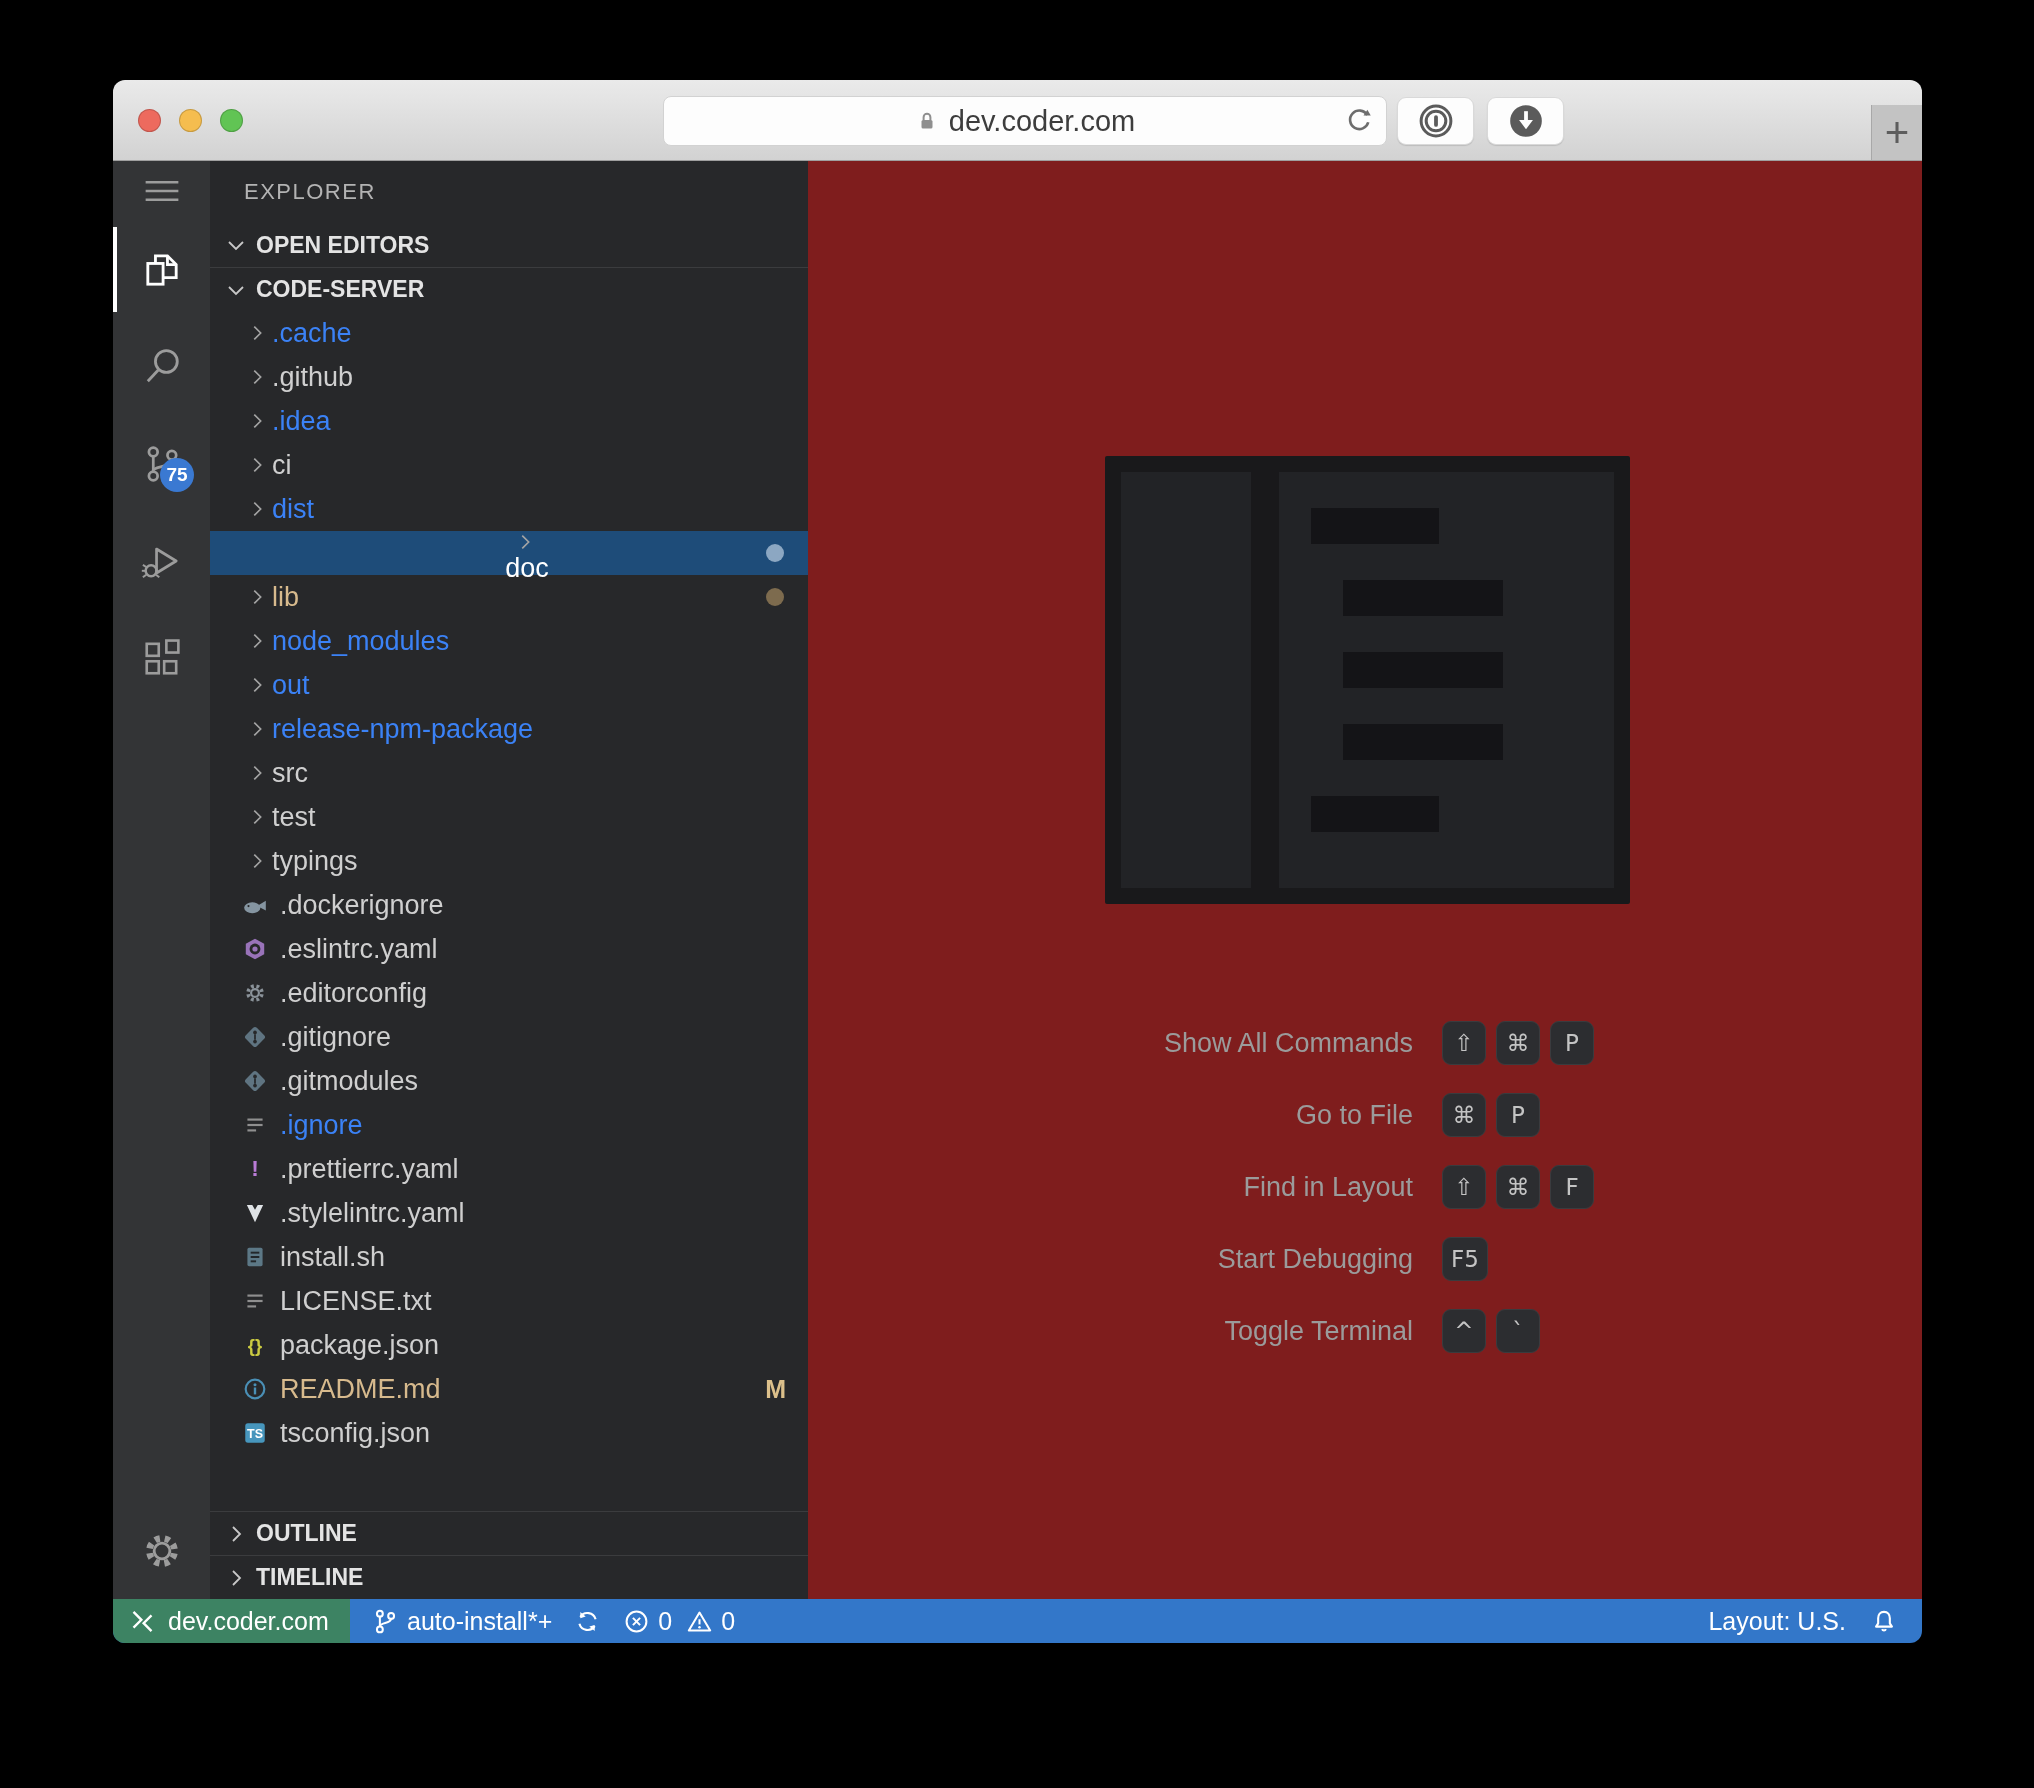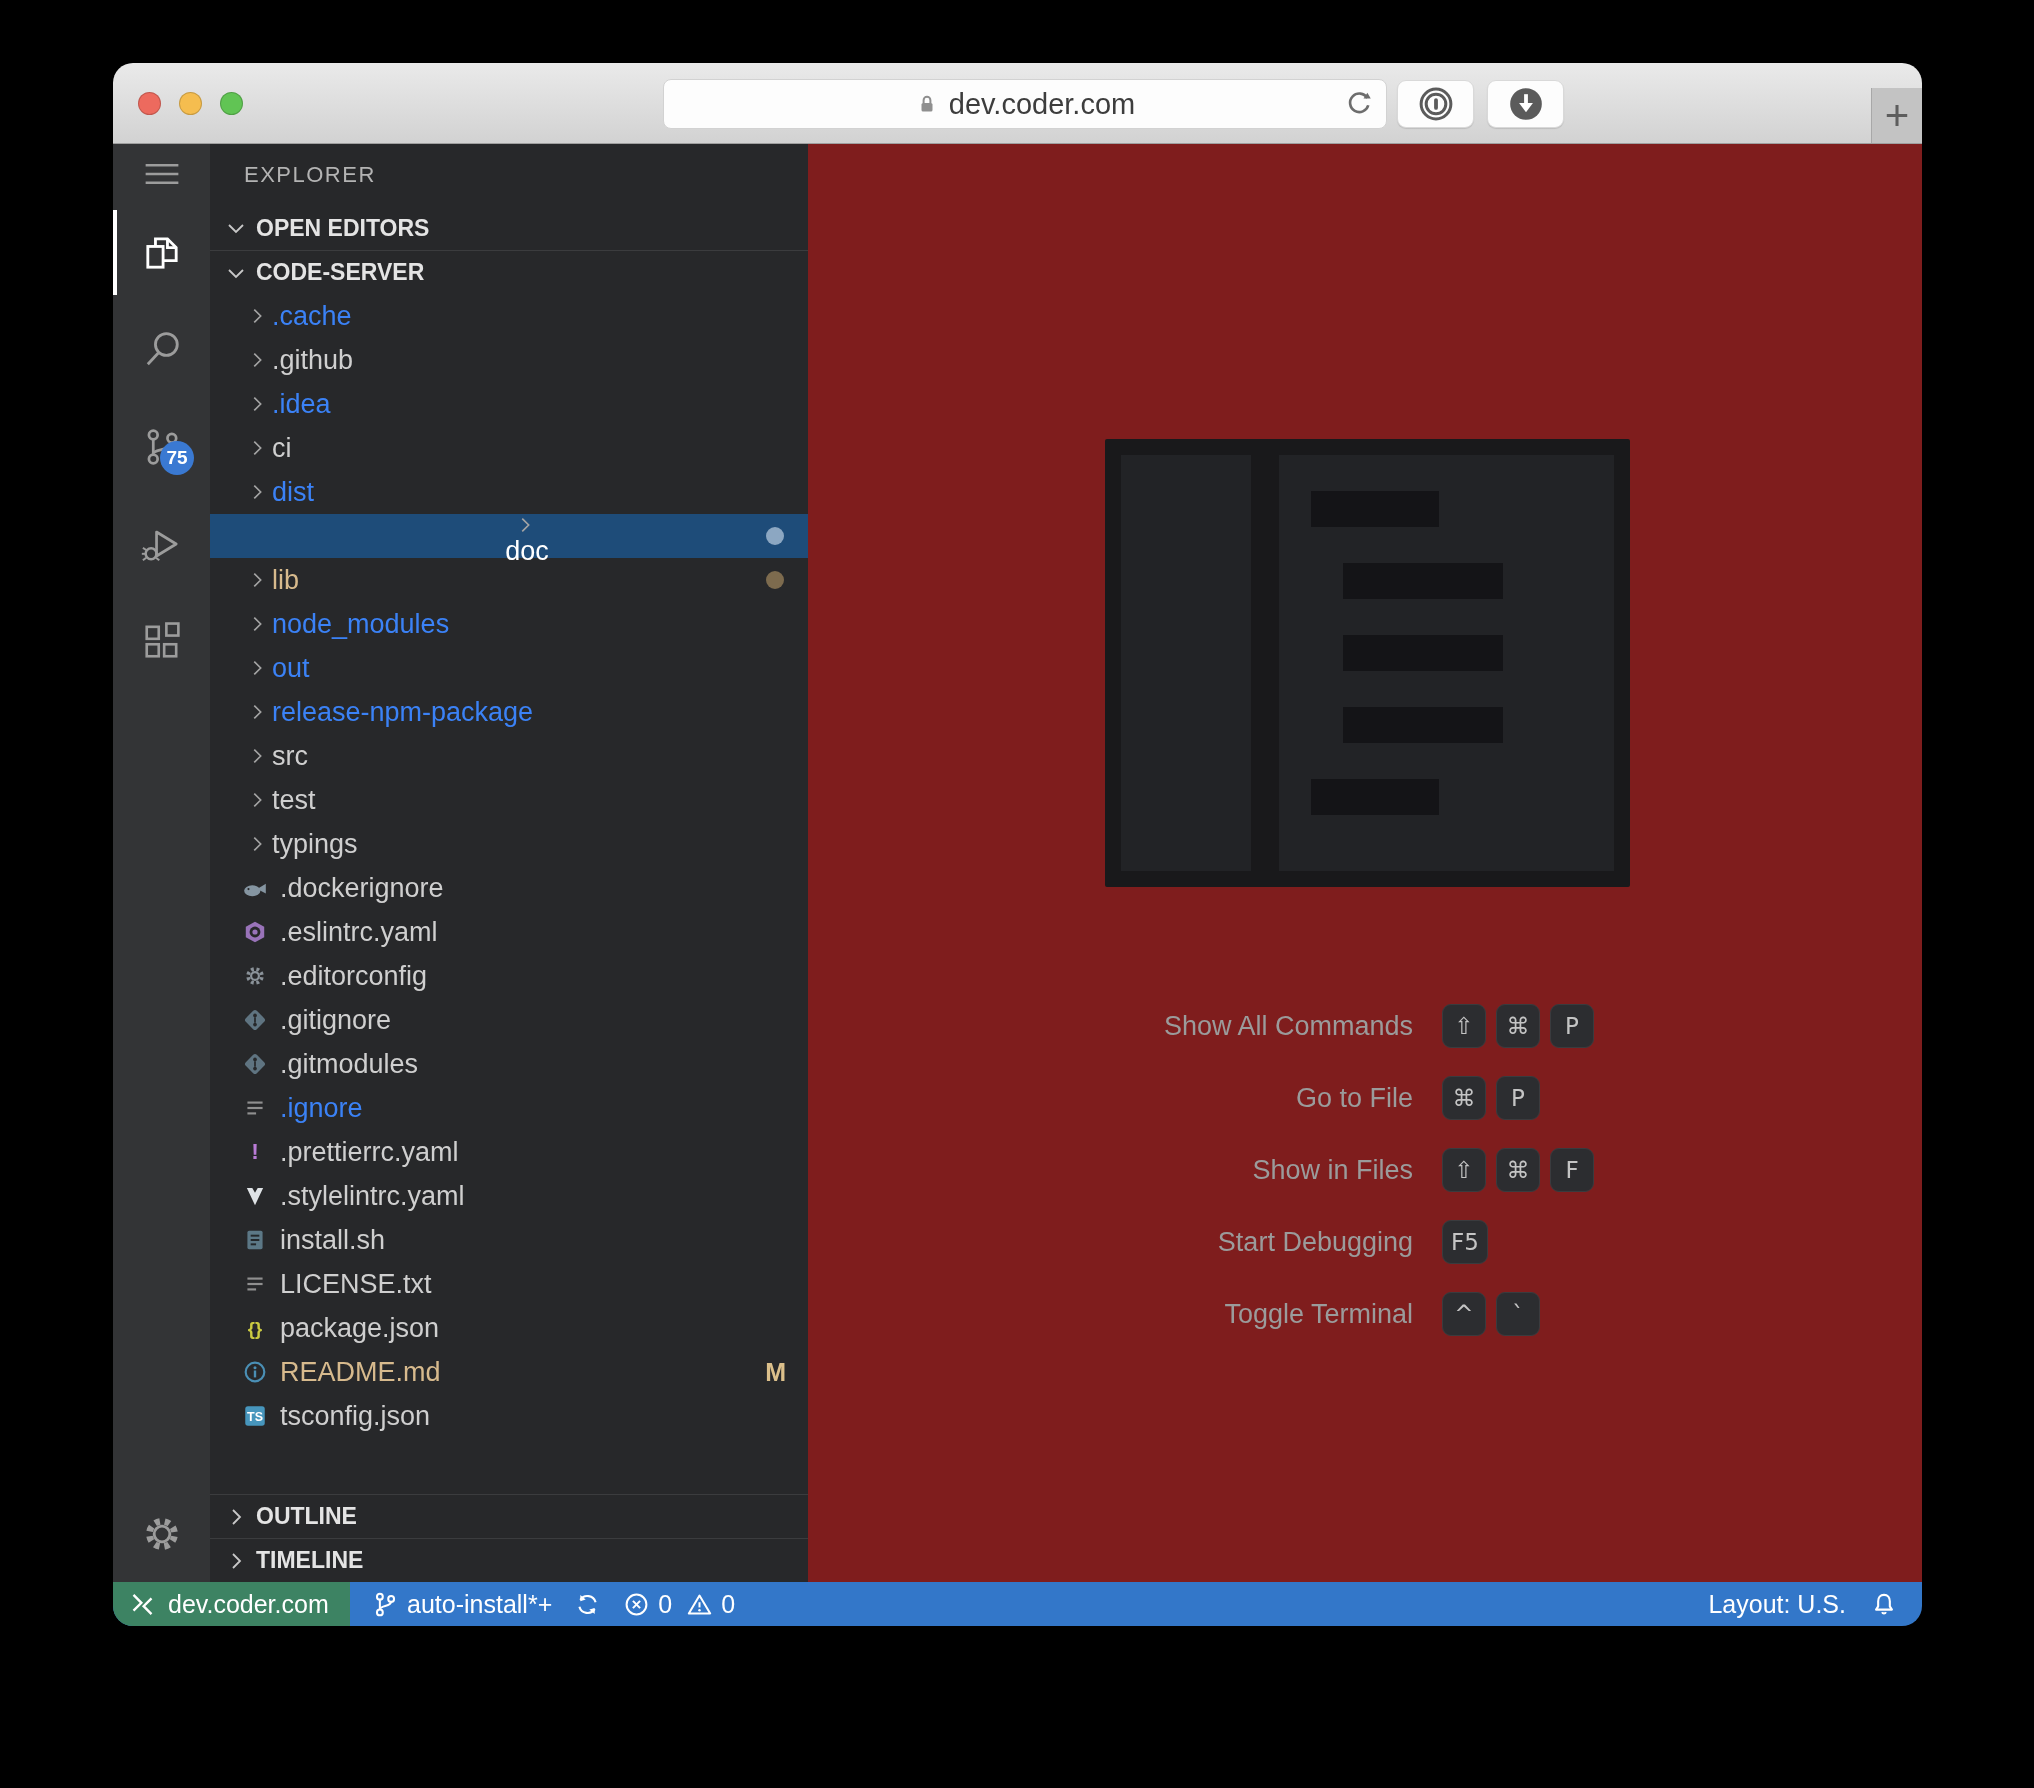--- a/index.html
+++ b/index.html
@@ -1,18 +1,18 @@
 <!DOCTYPE html>
 <html><head>
 <meta charset="utf-8">
 <style>
   html,body{margin:0;padding:0;}
   body{width:2034px;height:1788px;background:#000;position:relative;overflow:hidden;
        font-family:"Liberation Sans","DejaVu Sans",sans-serif;-webkit-font-smoothing:antialiased;}
-  .window{position:absolute;left:113px;top:63px;width:1809px;height:1563px;border-radius:20px;
+  .window{position:absolute;left:113px;top:80px;width:1809px;height:1563px;border-radius:12px;
           overflow:hidden;display:flex;flex-direction:column;box-shadow:0 30px 70px rgba(0,0,0,.65);}
   
   .titlebar{height:80px;background:linear-gradient(#eaeaea,#d2d2d2);border-bottom:1px solid #9f9f9f;
             position:relative;flex:0 0 auto;}
   .traffic{position:absolute;left:25px;top:0;height:80px;display:flex;align-items:center;gap:18px;}
   .tl{width:23px;height:23px;border-radius:50%;border:1px solid rgba(0,0,0,.18);box-sizing:border-box;}
   .tl.red{background:#ed6a5e;} .tl.yellow{background:#f5bd4f;} .tl.green{background:#61c454;}
   .urlbar{position:absolute;left:550px;top:16px;width:722px;height:48px;background:#fdfdfd;
           border:1px solid #d2d2d2;border-radius:8px;display:flex;align-items:center;justify-content:center;gap:10px;}
   .urltext{font-size:29px;color:#3d3d3d;}
@@ -503,21 +503,21 @@
             </div>
           </div>
           <div class="sc-row">
             <div class="sc-label">Go to File</div>
             <div class="sc-keys">
               <span class="key">⌘</span>
               <span class="key">P</span>
             </div>
           </div>
           <div class="sc-row">
-            <div class="sc-label">Show in Files</div>
+            <div class="sc-label">Find in Layout</div>
             <div class="sc-keys">
               <span class="key">⇧</span>
               <span class="key">⌘</span>
               <span class="key">F</span>
             </div>
           </div>
           <div class="sc-row">
             <div class="sc-label">Start Debugging</div>
             <div class="sc-keys">
               <span class="key">F5</span>

